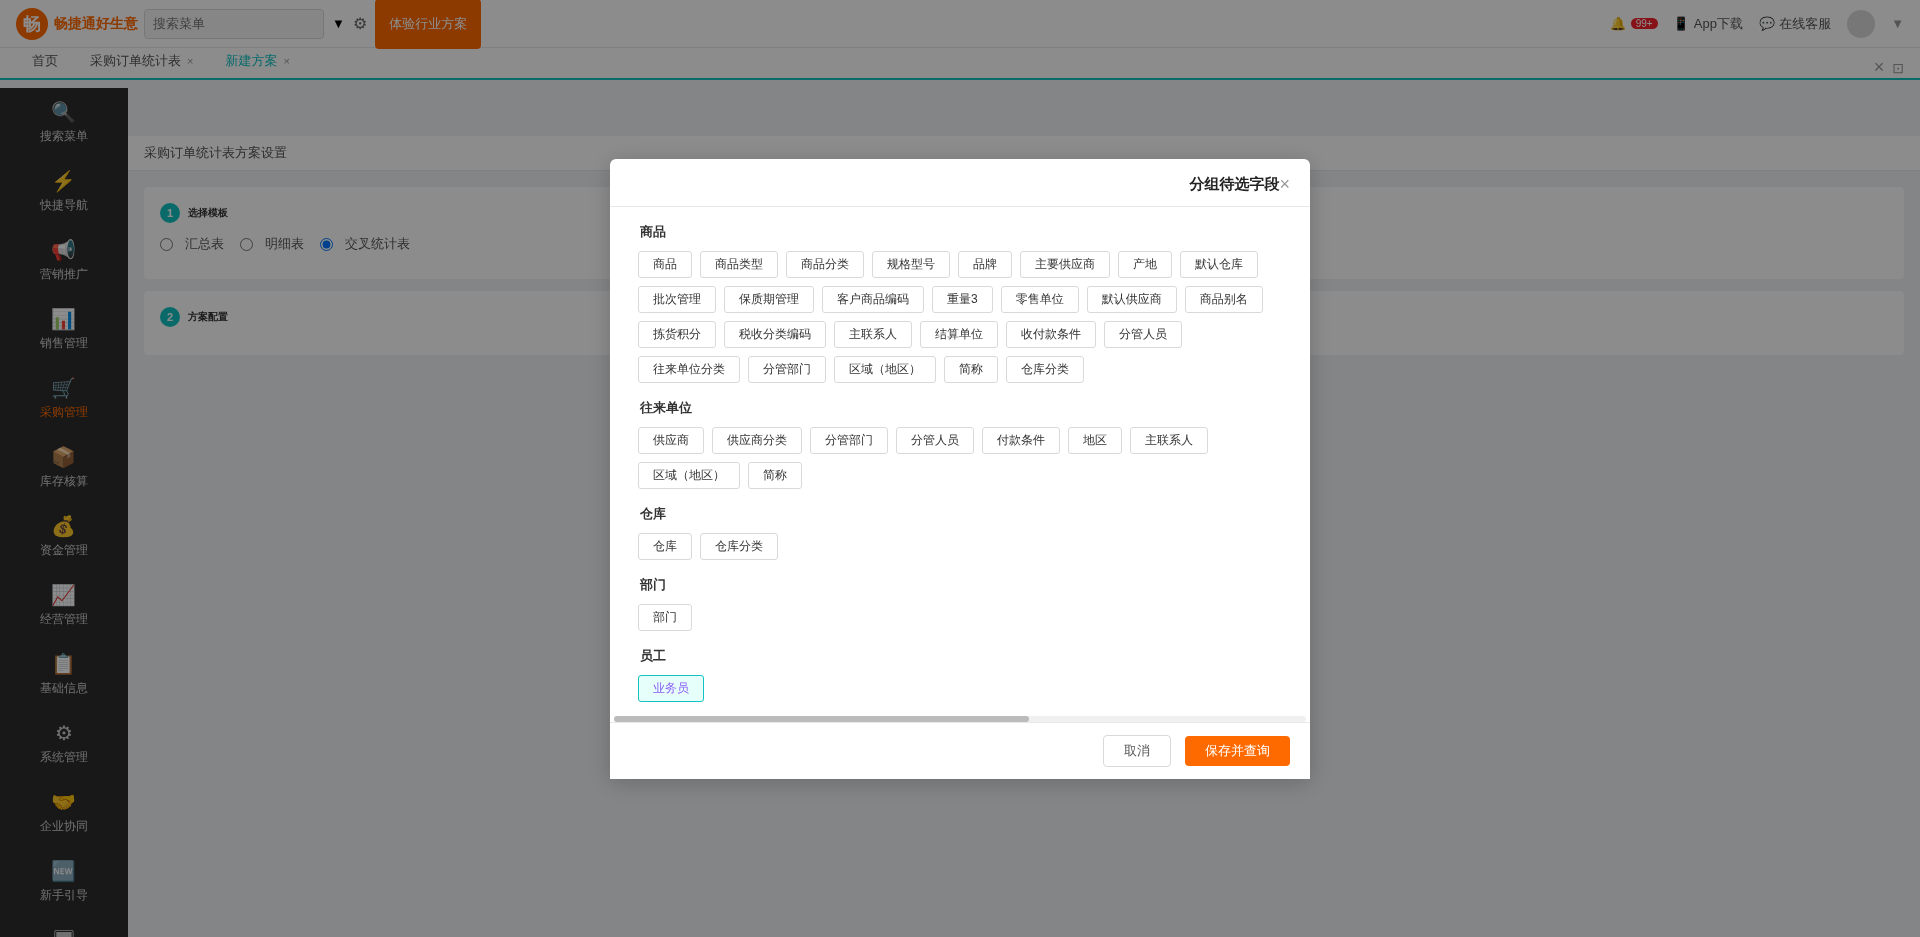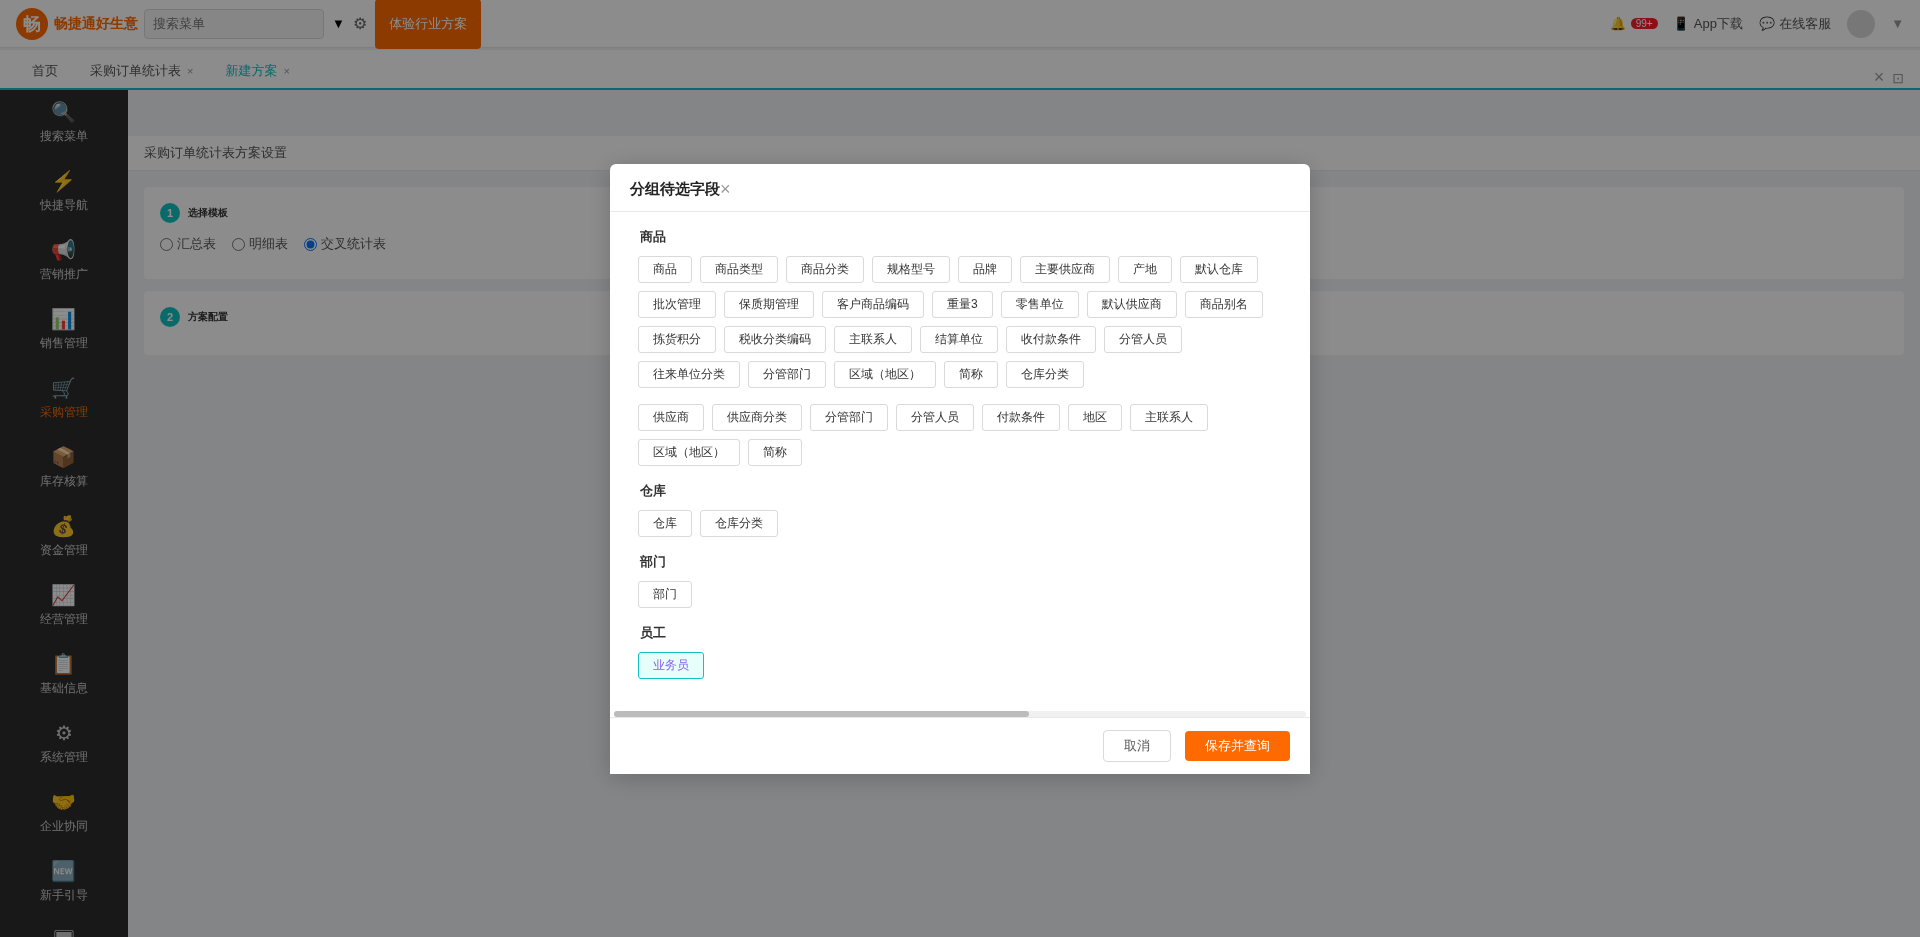--- a/index.html
+++ b/index.html
@@ -83,21 +83,21 @@
     }
     .avatar {
       width: 28px; height: 28px;
       background: #d9d9d9;
       border-radius: 50%;
     }
 
     
     .tab-bar {
       position: fixed;
-      top: 50px; left: 0; right: 0;
+      top: 40px; left: 0; right: 0;
       height: 40px;
       background: #fff;
       border-bottom: 2px solid #13c2c2;
       display: flex;
       align-items: flex-end;
       padding: 0 16px;
       z-index: 99;
     }
     .tab-item {
       height: 36px;
@@ -183,21 +183,21 @@
       border-radius: 6px;
       width: 700px;
       max-height: 620px;
       display: flex;
       flex-direction: column;
       box-shadow: 0 4px 24px rgba(0,0,0,0.2);
     }
     .dialog-header {
       display: flex;
       align-items: center;
-      justify-content: flex-start;
+      justify-content: flex-end;
       padding: 16px 20px 12px;
       border-bottom: 1px solid #e8e8e8;
       flex-shrink: 0;
     }
     .dialog-title {
       font-size: 15px;
       font-weight: bold;
       color: #222;
     }
     .dialog-close {
@@ -310,21 +310,21 @@
       display: flex;
       align-items: center;
       gap: 16px;
       margin-bottom: 10px;
       font-size: 13px;
       color: #555;
     }
     .radio-opt {
       display: flex;
       align-items: center;
-      gap: 4px;
+      gap: 12px;
       cursor: pointer;
     }
   </style>
 </head>
 <body>
 
 <div class="top-header">
   <div class="logo-area">
     <div class="logo-icon">畅</div>
     <span>畅捷通好生意</span>
@@ -497,20 +497,21 @@
           <button class="field-tag">分管人员</button>
           <button class="field-tag">往来单位分类</button>
           <button class="field-tag">分管部门</button>
           <button class="field-tag">区域（地区）</button>
           <button class="field-tag">简称</button>
           <button class="field-tag">仓库分类</button>
         </div>
       </div>
 
       <div class="field-section">
+        <div class="section-title">往来单位</div>
         <div class="field-tags">
           <button class="field-tag">供应商</button>
           <button class="field-tag">供应商分类</button>
           <button class="field-tag">分管部门</button>
           <button class="field-tag">分管人员</button>
           <button class="field-tag">付款条件</button>
           <button class="field-tag">地区</button>
           <button class="field-tag">主联系人</button>
           <button class="field-tag">区域（地区）</button>
           <button class="field-tag">简称</button>

